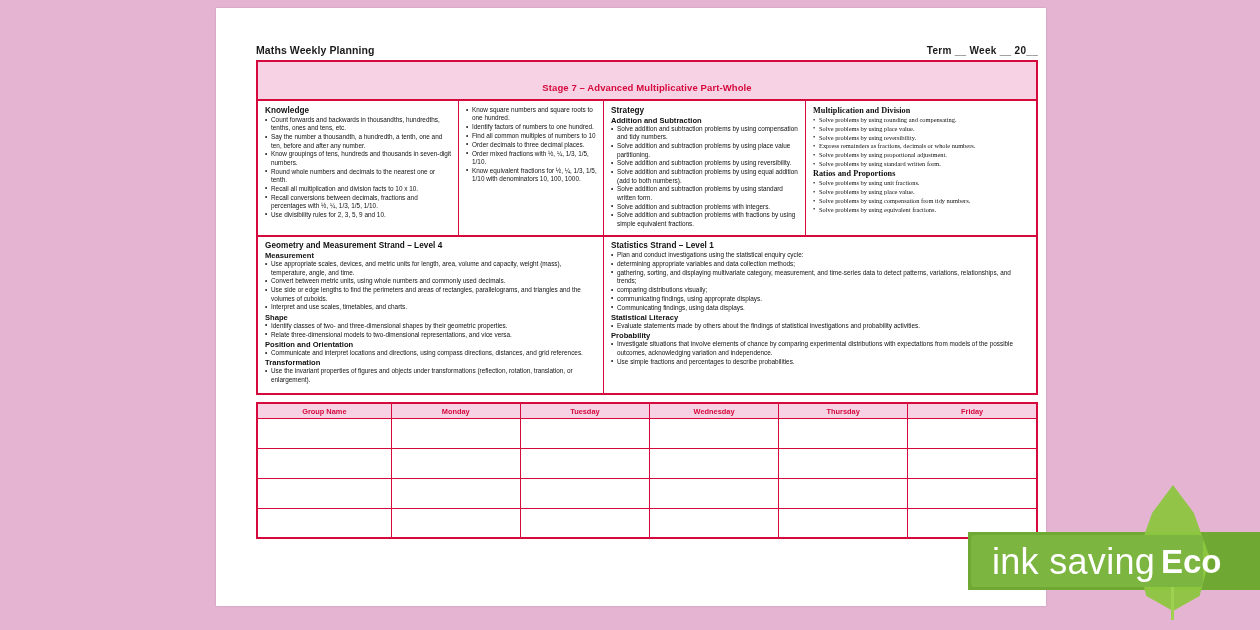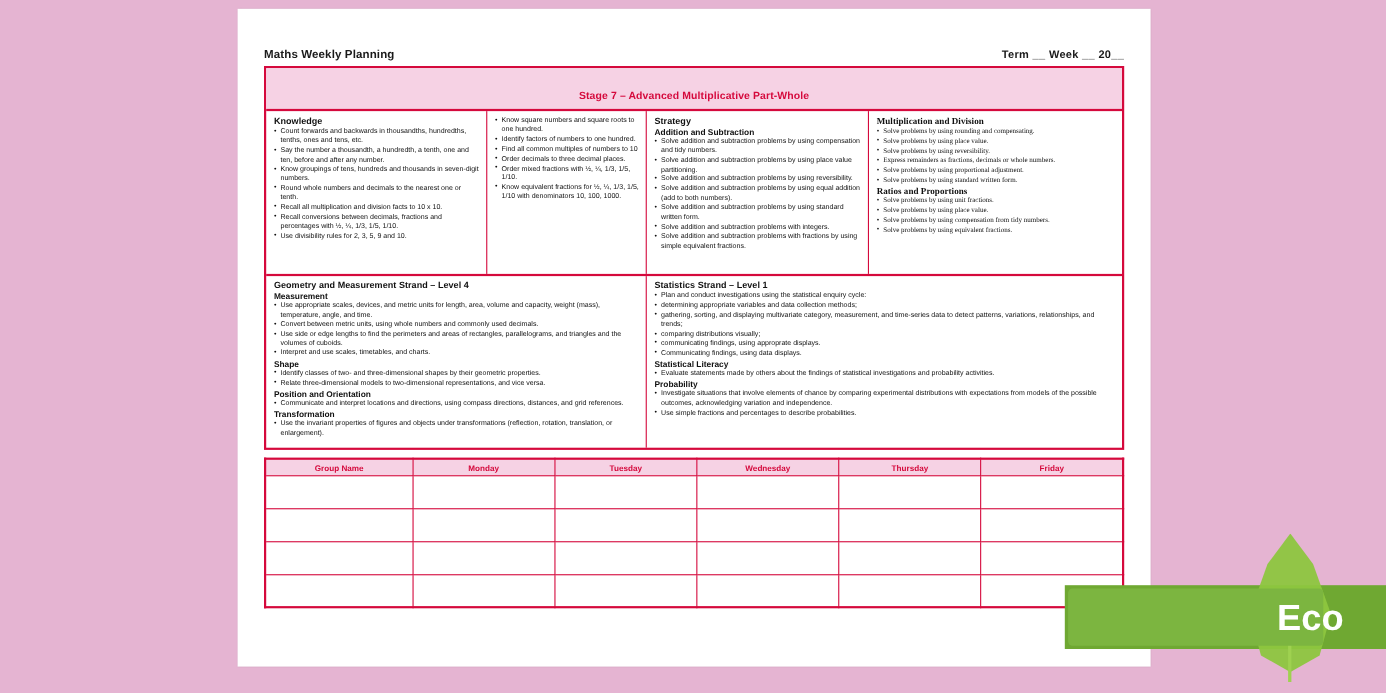--- a/index.html
+++ b/index.html
@@ -11,21 +11,21 @@
   }
   #page {
     position: absolute;
     left: 216px; top: 8px;
     width: 830px; height: 598px;
     background: #ffffff;
     box-shadow: 0 0 2px rgba(0,0,0,.15);
   }
   .doc {
     position: absolute;
-    left: 24px; top: 36px;
+    left: 40px; top: 36px;
     width: 782px;
   }
   
   .hdr { display: flex; align-items: flex-end; justify-content: space-between; padding-bottom: 4px; }
   .hdr-title { font-size: 10.5px; font-weight: bold; color: #1a1a1a; letter-spacing: .1px; }
   .hdr-term { font-size: 10px; font-weight: bold; color: #1a1a1a; letter-spacing: .3px; }
 
   
   .outer {
     border: 2px solid #d5093c;
@@ -33,21 +33,21 @@
   }
   .band {
     background: #f6d2e4;
     border-bottom: 2px solid #d5093c;
     text-align: center;
     padding: 15px 0 4px 0;
   }
   .band-txt { color: #d5093c; font-weight: bold; font-size: 9.5px; letter-spacing: .1px; }
 
   .rowA { display: flex; border-bottom: 2px solid #d5093c; }
-  .colA { padding: 5px 6px 20px 7px; }
+  .colA { padding: 5px 6px 6px 7px; }
   .c1 { width: 201px; border-right: 1.6px solid #d5093c; }
   .c2 { width: 145px; border-right: 1.6px solid #d5093c; }
   .c3 { width: 202px; border-right: 1.6px solid #d5093c; }
   .c4 { width: 230px; font-family: Liberation Serif, serif; }
 
   .rowB { display: flex; }
   .colB { padding: 4px 7px 8px 7px; }
   .b1 { width: 346px; border-right: 1.6px solid #d5093c; }
   .b2 { width: 432px; }
 
@@ -360,14 +360,15 @@
 
 
   </div>
 </div>
 
 <div id="eco">
   <div class="eco-bar"></div>
   <div class="leaf"></div>
   <div class="leaf-stem"></div>
   <div class="eco-bar-inner"></div>
+  <div class="eco-ink">ink saving</div>
   <div class="eco-word">Eco</div>
 </div>
 
 </body></html>

